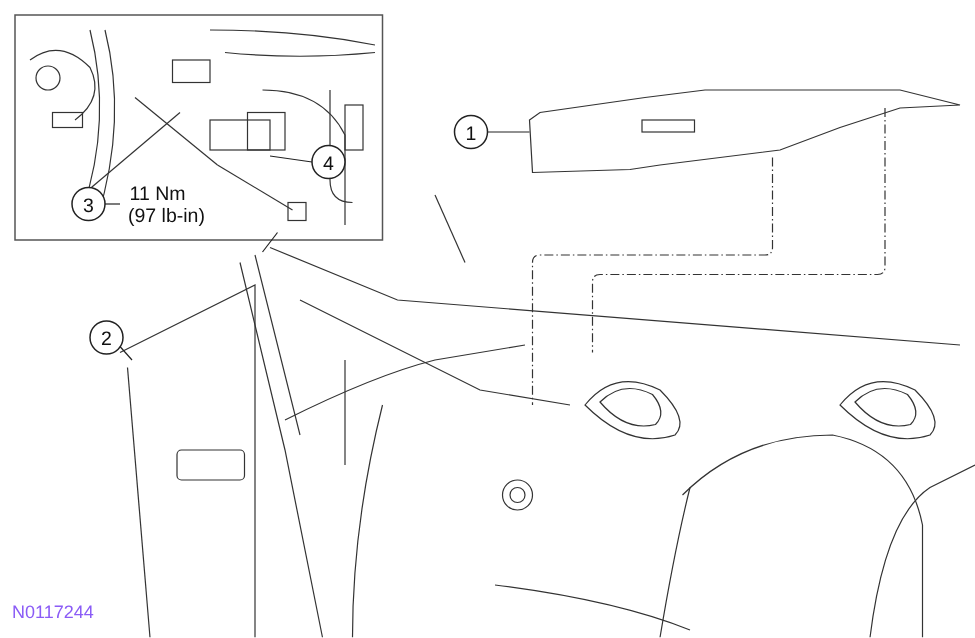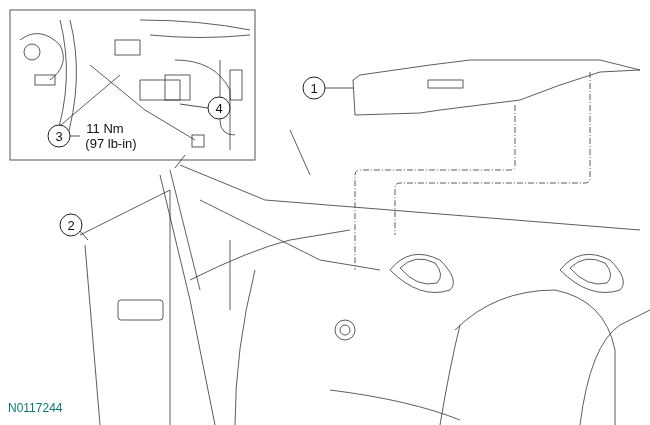--- a/index.html
+++ b/index.html
@@ -1,20 +1,20 @@
 <!DOCTYPE html>
 <html><head>
 <meta charset="utf-8">
 <style>
   html, body { margin:0; padding:0; background:#ffffff; }
   body { width:650px; height:425px; position:relative; overflow:hidden; font-family:"Liberation Sans", sans-serif; }
   svg.art { position:absolute; left:0; top:0; }
   .callout-text { font-family:"Liberation Sans", sans-serif; font-size:13px; fill:#111; }
   .torque { font-family:"Liberation Sans", sans-serif; font-size:13px; fill:#111; }
-  .figid { position:absolute; left:8px; top:401px; font-size:12px; color:#0f766e; }
+  .figid { position:absolute; left:8px; top:401px; font-size:12px; color:#8b5cf6; }
 </style>
 </head>
 <body>
 
 <svg class="art" width="650" height="425" viewBox="0 0 650 425">
   <g fill="none" stroke="#333" stroke-width="0.8">
 
     <rect x="10" y="10" width="245" height="150" stroke="#555" stroke-width="1"></rect>
 
     <path d="M20 40 q20 -15 40 5 q10 20 -10 35"></path>

